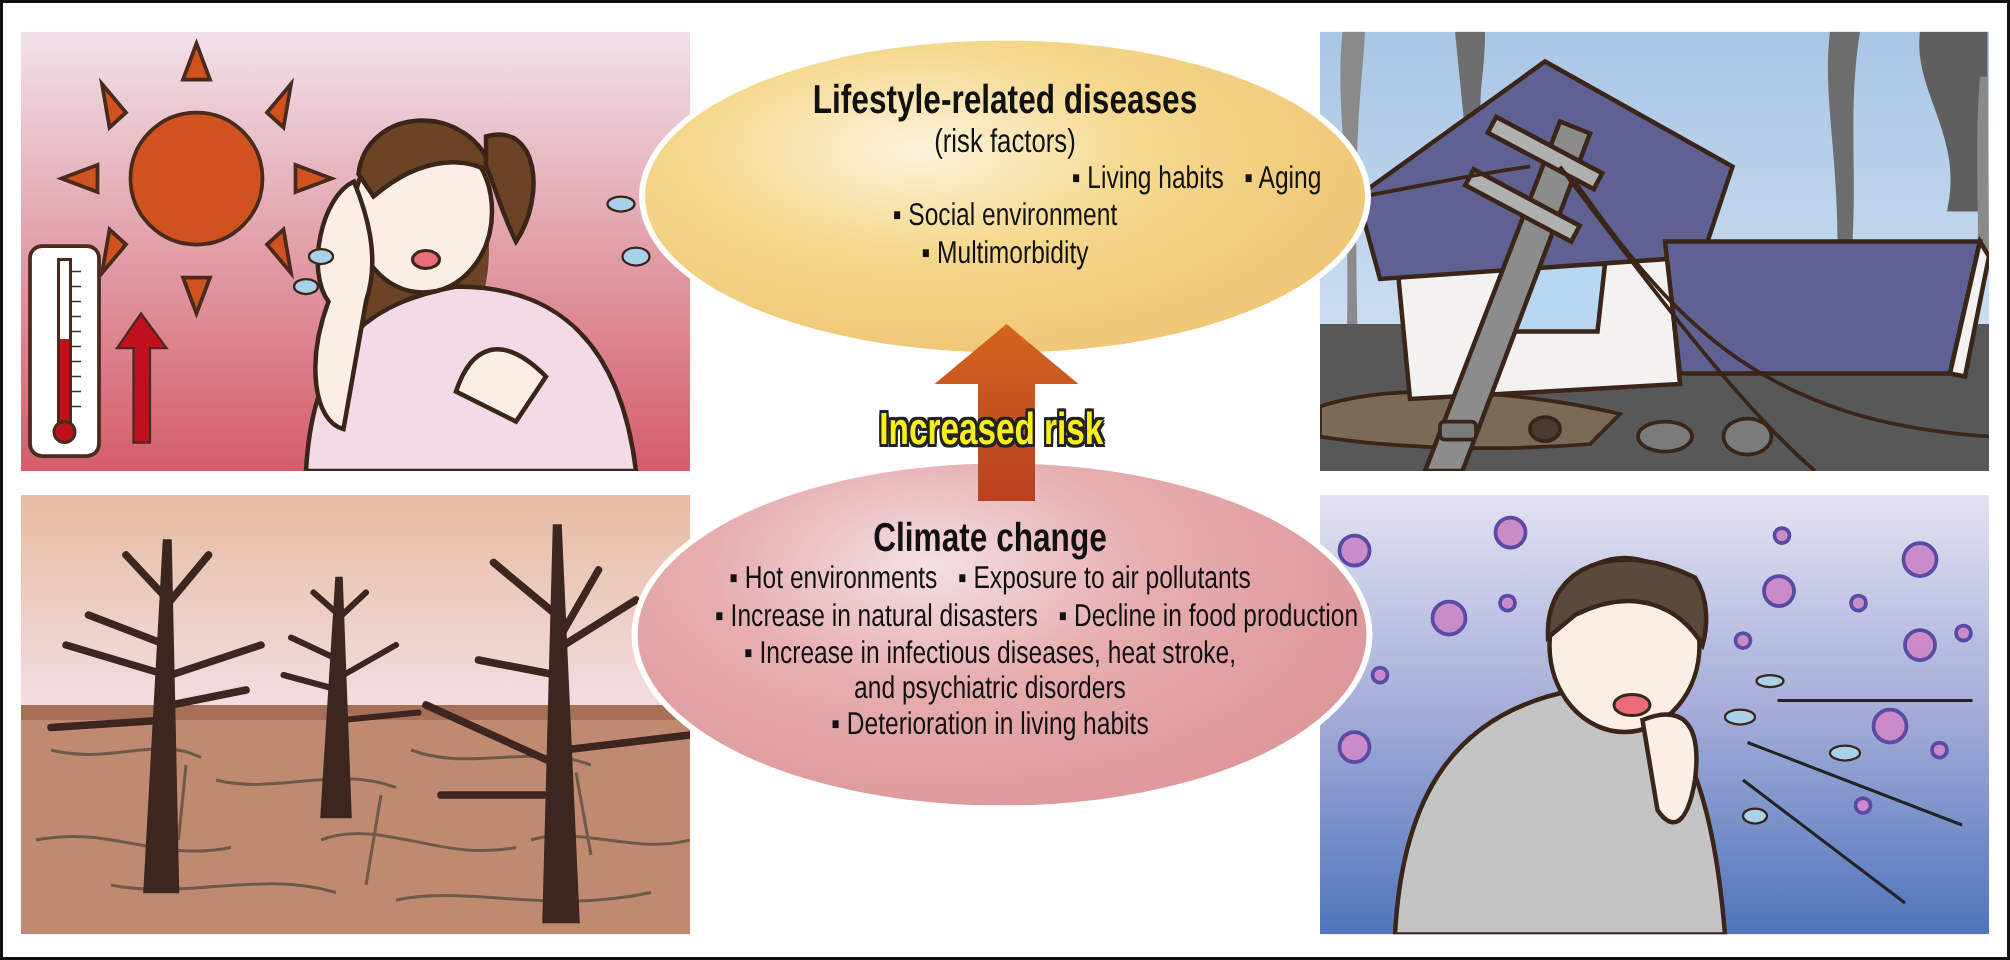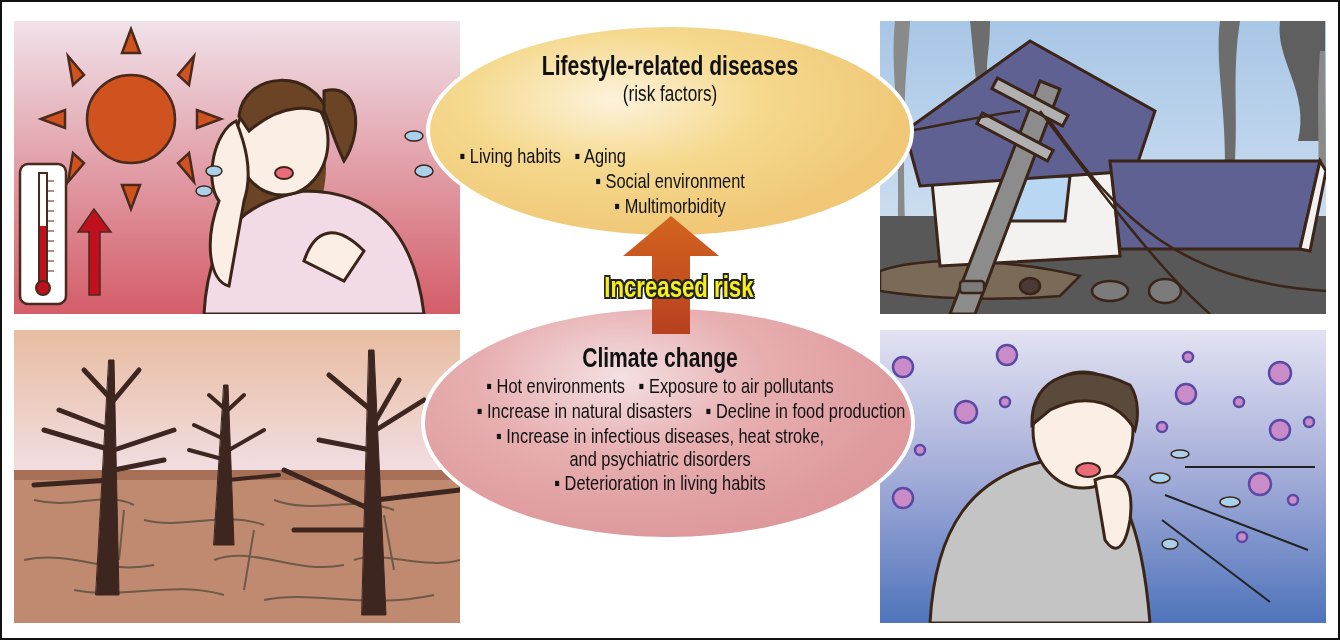--- a/index.html
+++ b/index.html
@@ -17,25 +17,25 @@
     background: radial-gradient(ellipse at 38% 35%, #fdf3dc 0%, #f5d98e 35%, #f0c877 70%, #edc472 100%); }
   #ell-bottom { left:421px; top:305px; width:494px; height:236px;
     background: radial-gradient(ellipse at 40% 30%, #f4e0e2 0%, #e7aeb0 35%, #de9a9d 70%, #d99396 100%); }
 
   .cond { font-family:"Liberation Sans", sans-serif; transform:scaleX(0.78); transform-origin:center; display:block; white-space:nowrap; }
   .t-title { font-size:27px; font-weight:bold; line-height:30px; }
   .t-sub { font-size:22px; line-height:25px; }
   .t-item { font-size:21px; line-height:25px; }
   #ell-top .inner { position:absolute; left:0; right:0; top:24px; }
   #ell-bottom .inner { position:absolute; left:0; right:16px; top:34px; }
-  .row { display:flex; justify-content:flex-start;margin-top:37px; }
+  .row { display:flex; justify-content:flex-end; }
   .row .cond { margin:0 6px; }
 
   .arrow { position:absolute; left:621px; top:216px; width:100px; height:118px; }
-  .risk-label { position:absolute; left:560px; top:270px; width:220px; text-align:right; }
+  .risk-label { position:absolute; left:560px; top:270px; width:220px; text-align:left; }
   .risk-label span { display:inline-block; font-size:30px; font-weight:bold; color:#f6ef1c;
     transform:scaleX(0.74); white-space:nowrap;
     text-shadow: -2px -2px 0 #222, 2px -2px 0 #222, -2px 2px 0 #222, 2px 2px 0 #222, 0 2px 0 #222, 0 -2px 0 #222, 2px 0 0 #222, -2px 0 0 #222; }
 </style>
 </head>
 <body>
 
 <div class="frame"></div>
 
 <div class="panel" id="p-heat">

